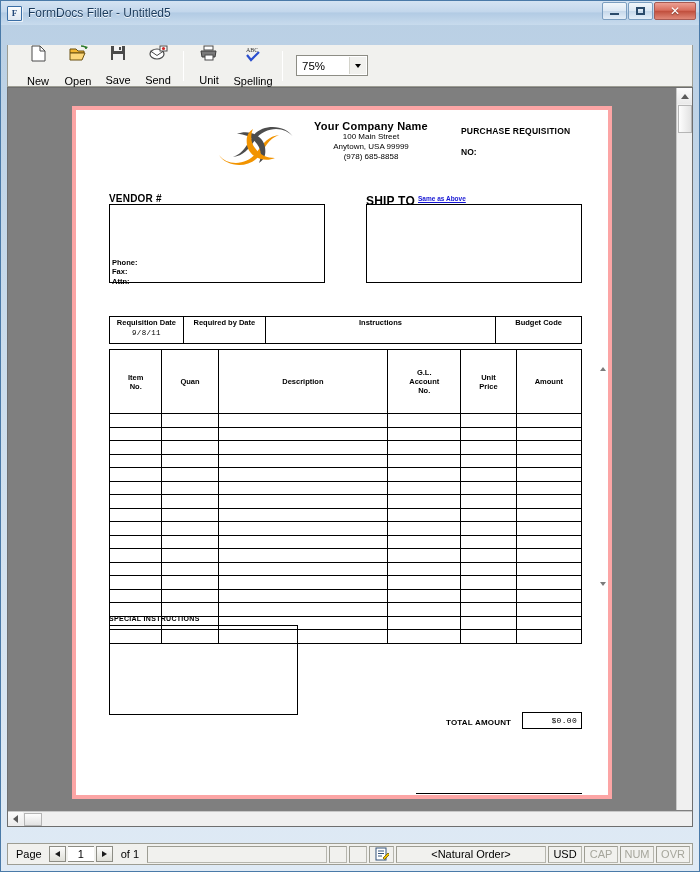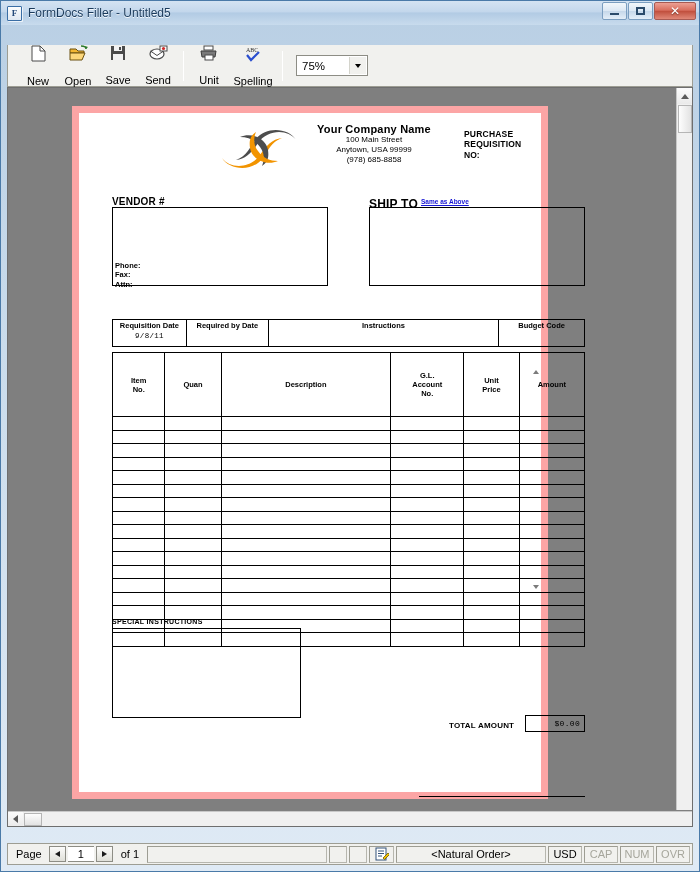--- a/index.html
+++ b/index.html
@@ -151,23 +151,23 @@
   #hscroll .hsb-thumb {
     width: 18px; height: 13px; margin-left:1px;
     background: linear-gradient(to bottom,#fdfdfd,#e2e2e2);
     border: 1px solid #b5b5b5;
   }
   .tri-l { width:0;height:0;border-top:4px solid transparent;border-bottom:4px solid transparent;border-right:5px solid #5a5a5a;}
 
   
   #paper {
     position: absolute; left: 64px; top: 18px;
-    width: 476px; height: 693px;
+    width: 540px; height: 693px;
     background: #fff;
-    border: 7px solid #fca5a5;
+    border: 4px solid #fca5a5;
   }
   #formbody {
     position: absolute; left: 0; top: 0; right: 0; bottom: 0;
     font-family: "Liberation Sans", sans-serif;
     color: #000;
   }
 
   
   .logo { position:absolute; left: 137px; top: 12px; width: 86px; height: 48px; }
   .company { position:absolute; left: 215px; top: 10px; width: 160px; text-align:center; }

